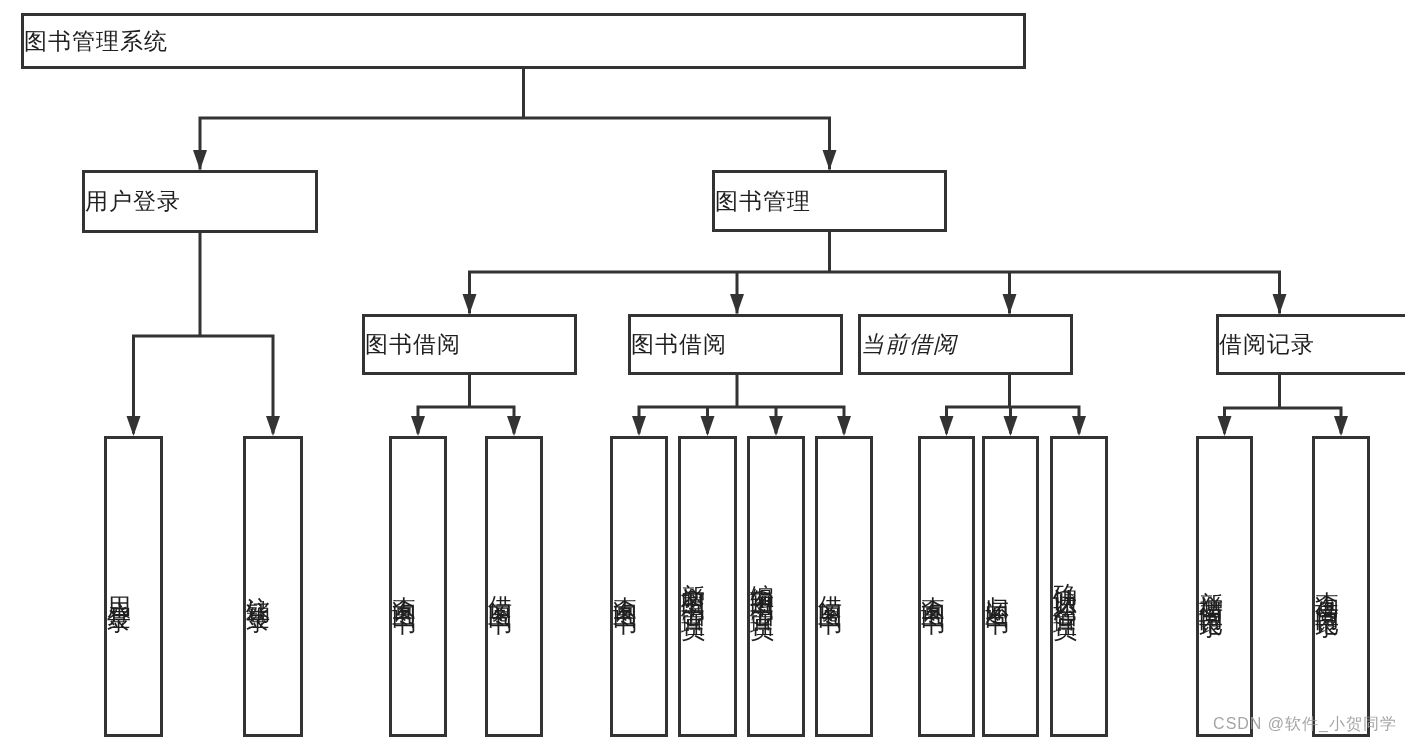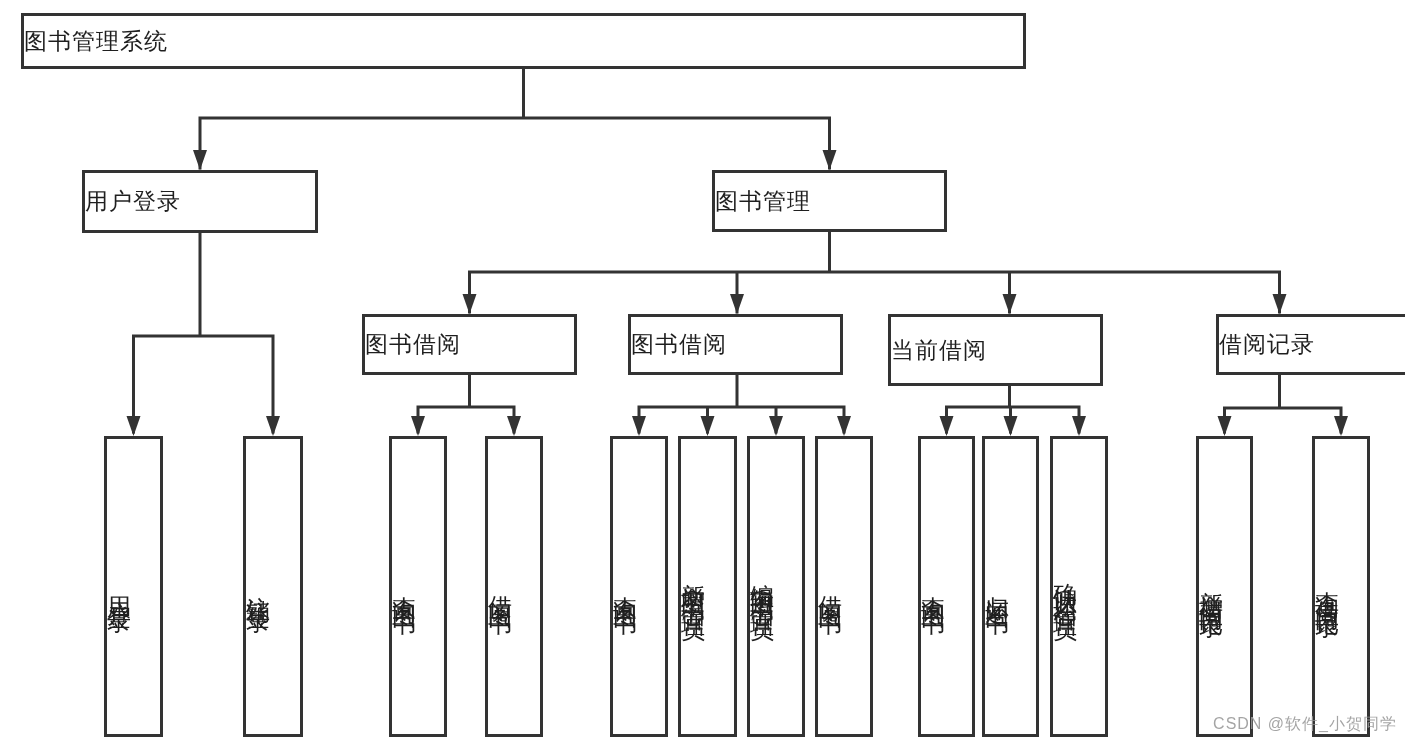--- a/index.html
+++ b/index.html
@@ -127,21 +127,21 @@
   <div class="node node-h" style="left:712px;top:170px;width:235px;height:62px;">
     <span>图书管理</span>
   </div>
 
   <div class="node node-h" style="left:362px;top:314px;width:215px;height:61px;">
     <span>图书借阅</span>
   </div>
   <div class="node node-h" style="left:628px;top:314px;width:215px;height:61px;">
     <span>图书借阅</span>
   </div>
-  <div class="node node-h" style="left:888px;top:314px;width:215px;height:72px;">
+  <div class="node node-h" style="left:858px;top:314px;width:215px;height:61px;font-style:italic;">
     <span>当前借阅</span>
   </div>
   <div class="node node-h" style="left:1172px;top:314px;width:215px;height:61px;margin-left:44px;">
     <span>借阅记录</span>
   </div>
 
   <div class="node node-v" style="left:104px;width:59px;">
     <span class="v-label">用户登录</span>
   </div>
   <div class="node node-v" style="left:243px;width:60px;">

